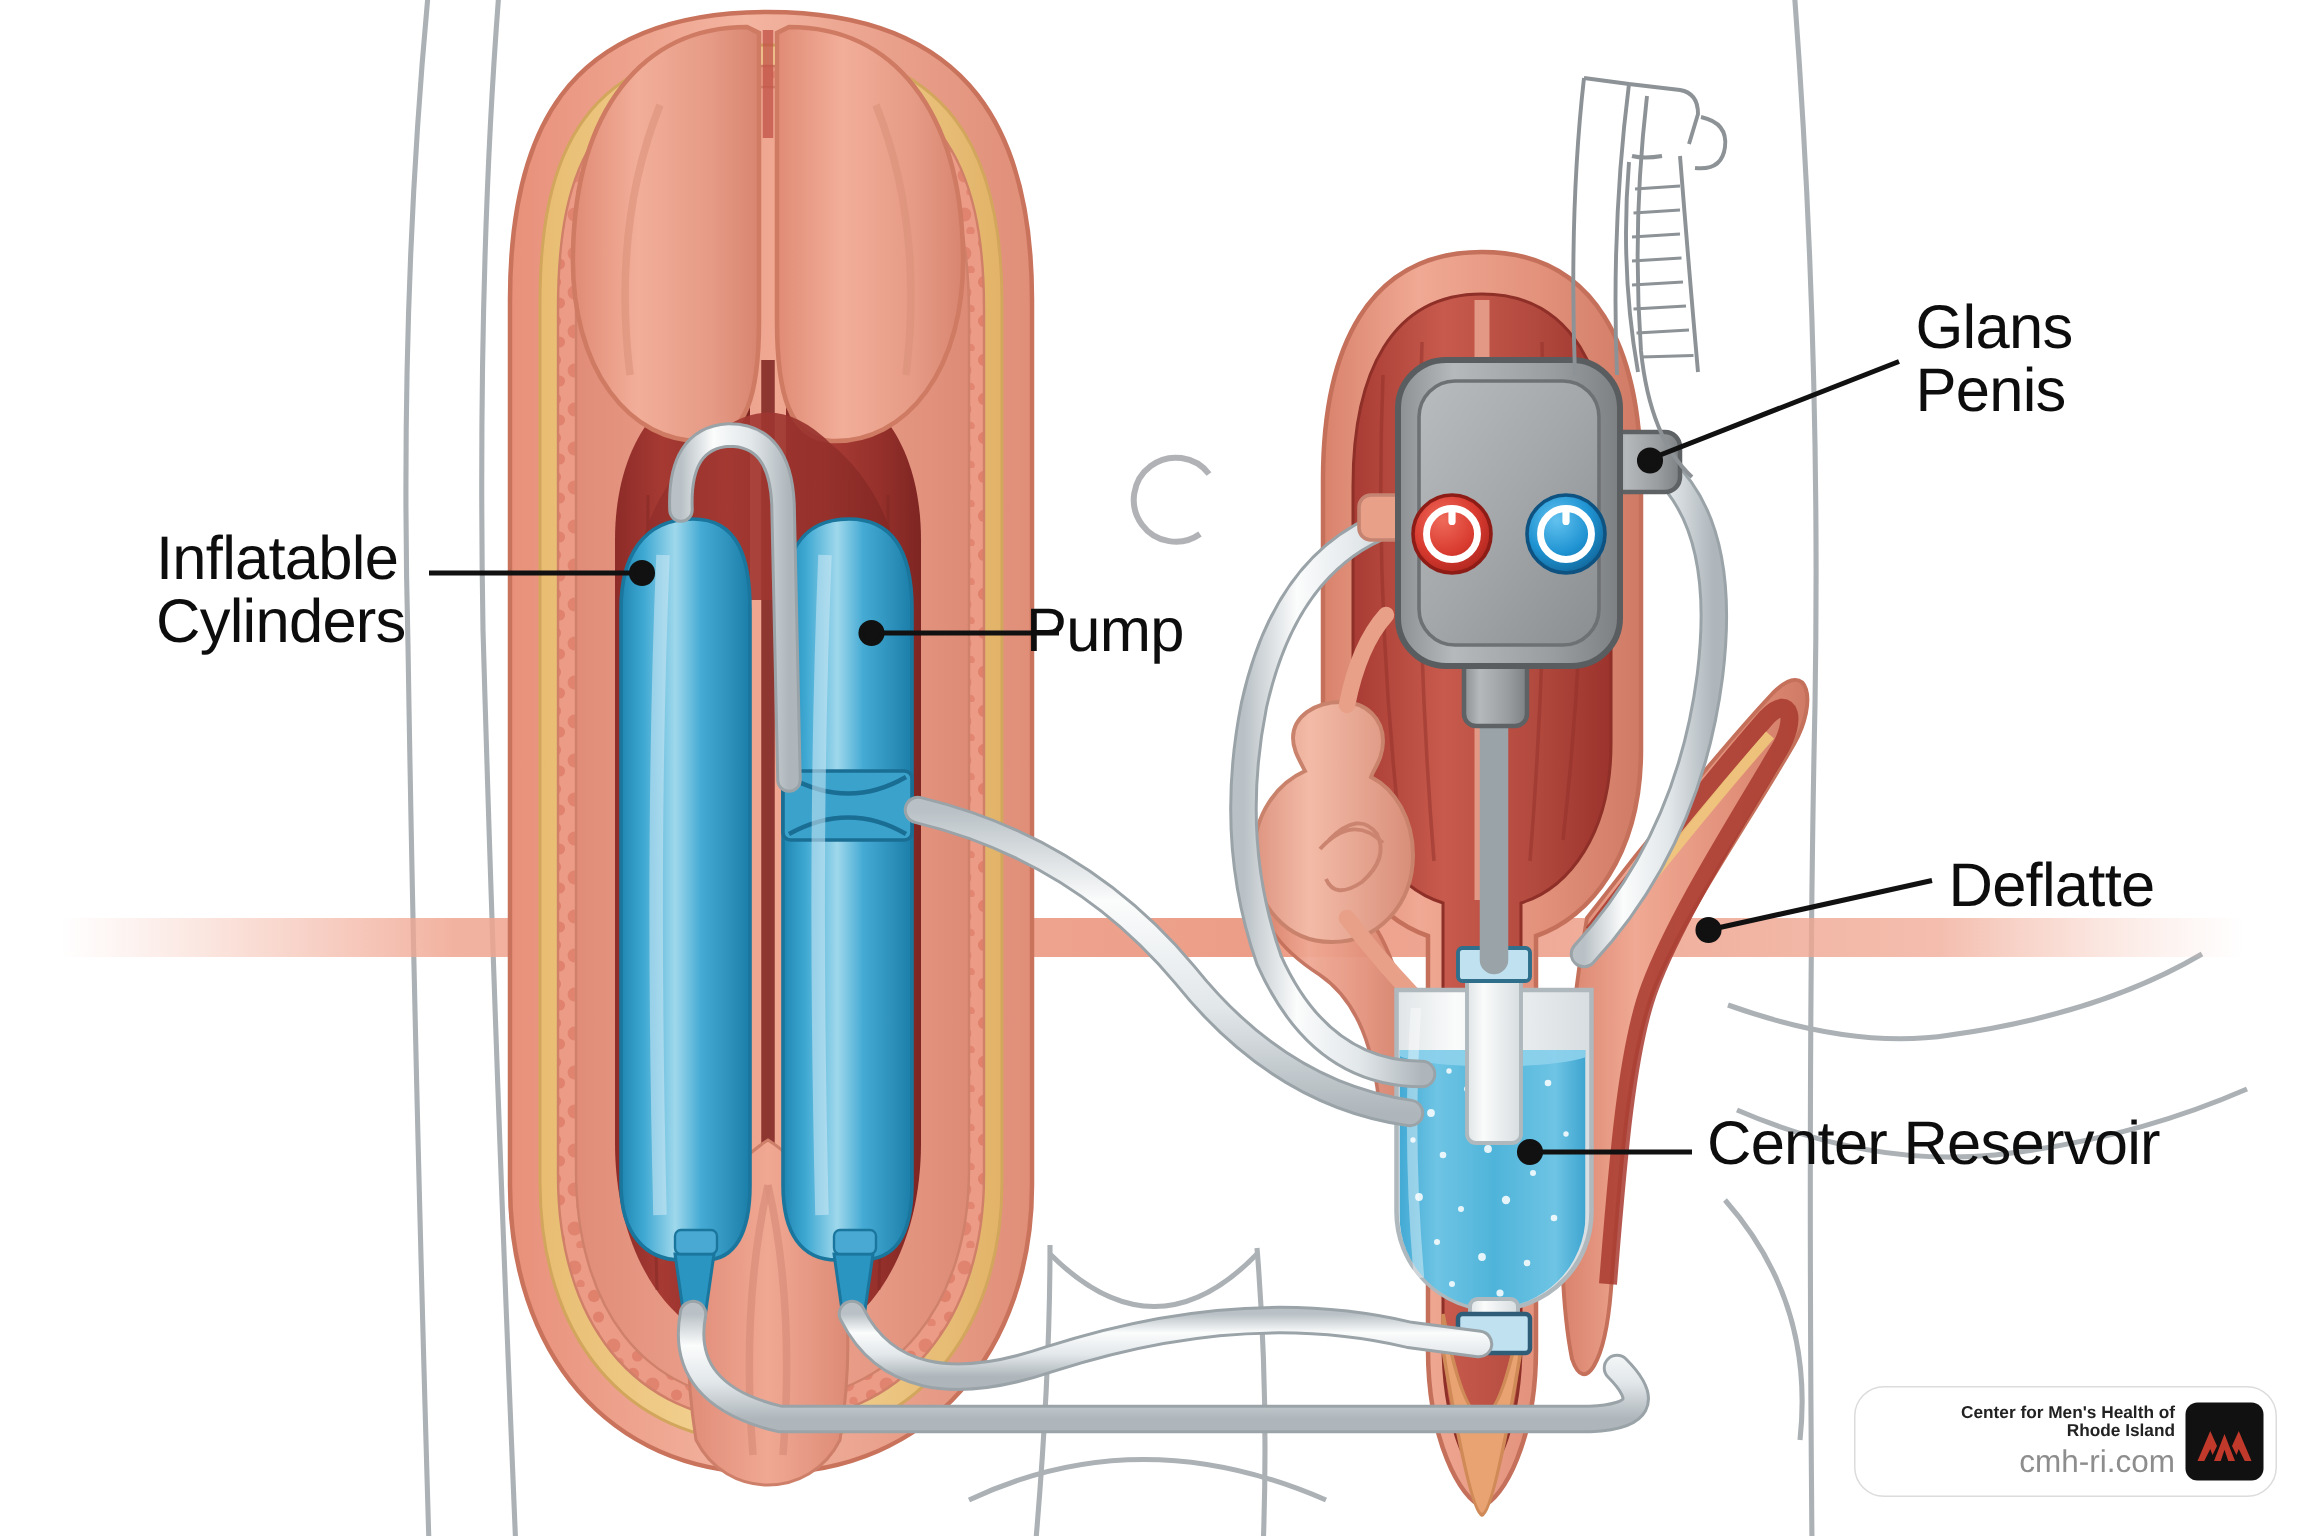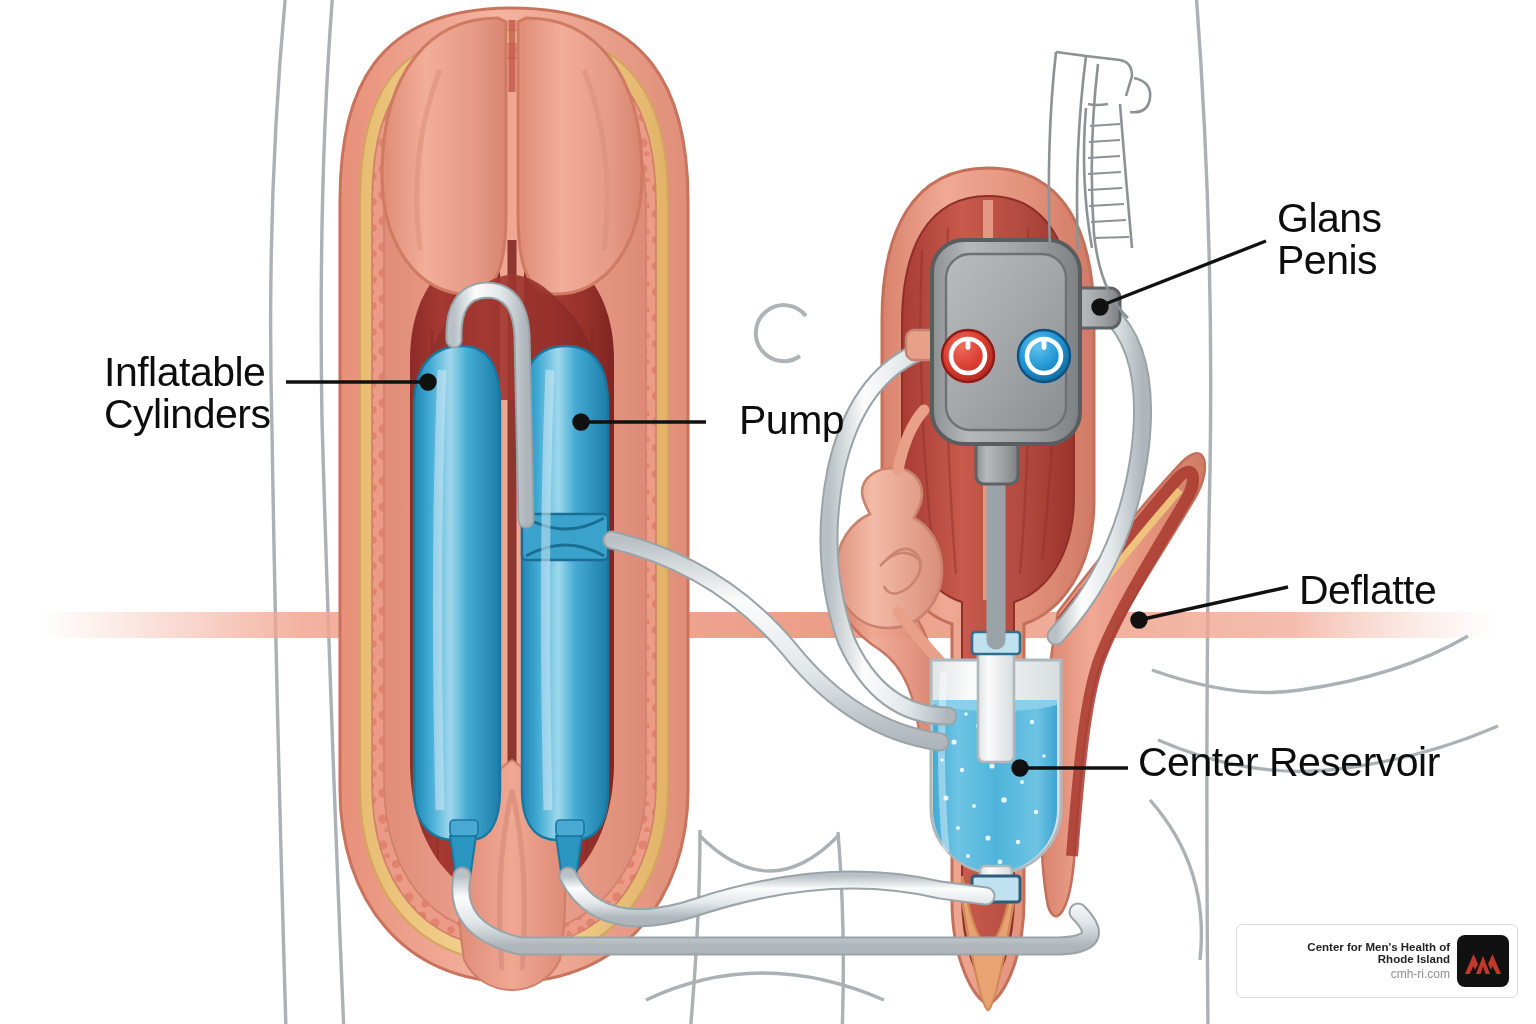--- a/index.html
+++ b/index.html
@@ -7,35 +7,35 @@
   body{width:1536px;height:1024px;overflow:hidden;
        font-family:"Liberation Sans","DejaVu Sans",sans-serif;}
   #stage{position:relative;width:1536px;height:1024px;background:#fff;}
   #art{position:absolute;left:0;top:0;width:1536px;height:1024px;}
 
   .lbl{position:absolute;color:#0d0d0d;font-weight:400;
        font-family:"Liberation Sans","DejaVu Sans",sans-serif;
        letter-spacing:-0.5px;line-height:1.02;white-space:pre-line;}
 
   #lbl-cyl{left:104px;top:352px;font-size:41px;}
-  #lbl-pump{left:739px;top:400px;font-size:41px;text-align:center;}
+  #lbl-pump{left:684px;top:400px;font-size:41px;text-align:center;}
   #lbl-glans{left:1277px;top:198px;font-size:41px;}
   #lbl-defl{left:1299px;top:570px;font-size:41px;}
   #lbl-sal{left:1138px;top:742px;font-size:41px;}
 
   
   #wm{position:absolute;left:1236px;top:924px;width:282px;height:74px;
-      background:#ffffff;border:1px solid #dcdcdc;border-radius:6px;
+      background:#ffffff;border:1px solid #dcdcdc;border-radius:20px;
       box-sizing:border-box;display:flex;align-items:center;
       justify-content:flex-end;padding:6px 8px;gap:7px;}
   #wm-txt{display:flex;flex-direction:column;align-items:flex-end;
           justify-content:center;}
   #wm-name{font-size:11.5px;font-weight:700;color:#222;text-align:right;
            line-height:1.12;max-width:176px;}
-  #wm-url{font-size:12px;color:#8d8d8d;text-align:right;line-height:1.1;
+  #wm-url{font-size:21px;color:#8d8d8d;text-align:right;line-height:1.1;
           margin-top:2px;}
   #wm-logo{width:52px;height:52px;background:#111;border-radius:8px;
            flex:0 0 52px;display:flex;align-items:center;justify-content:center;}
 </style>
 </head>
 <body>
 
 <div id="stage">
 
   <svg id="art" viewBox="0 0 1536 1024" xmlns="http://www.w3.org/2000/svg">

